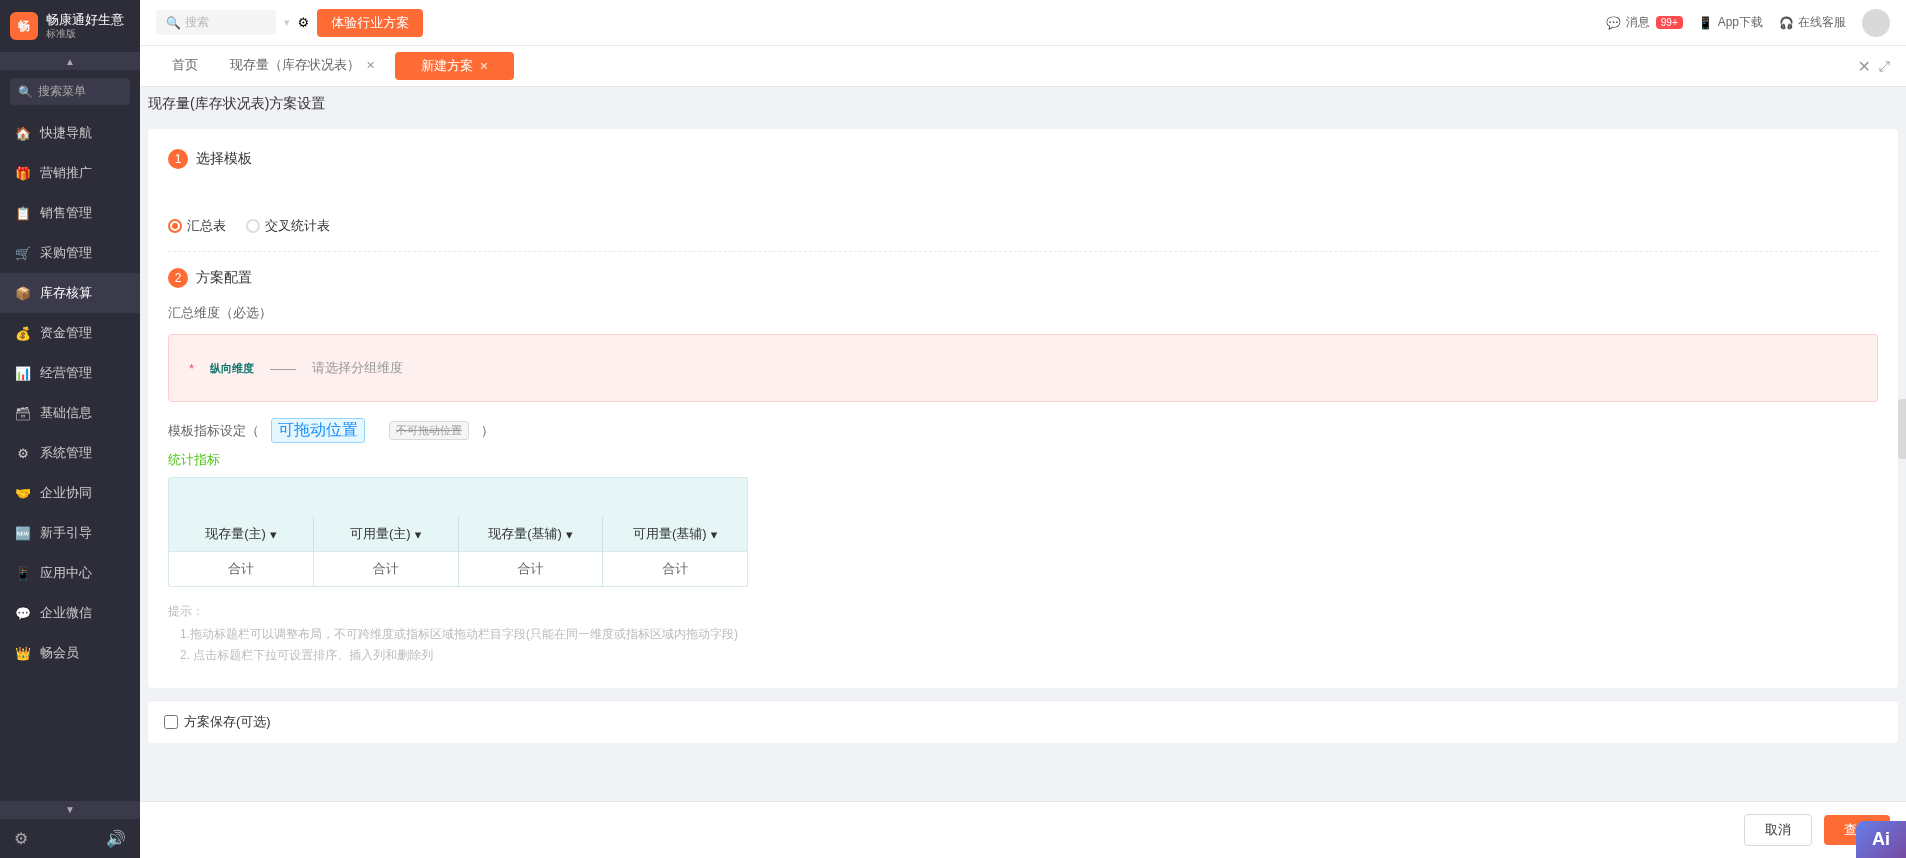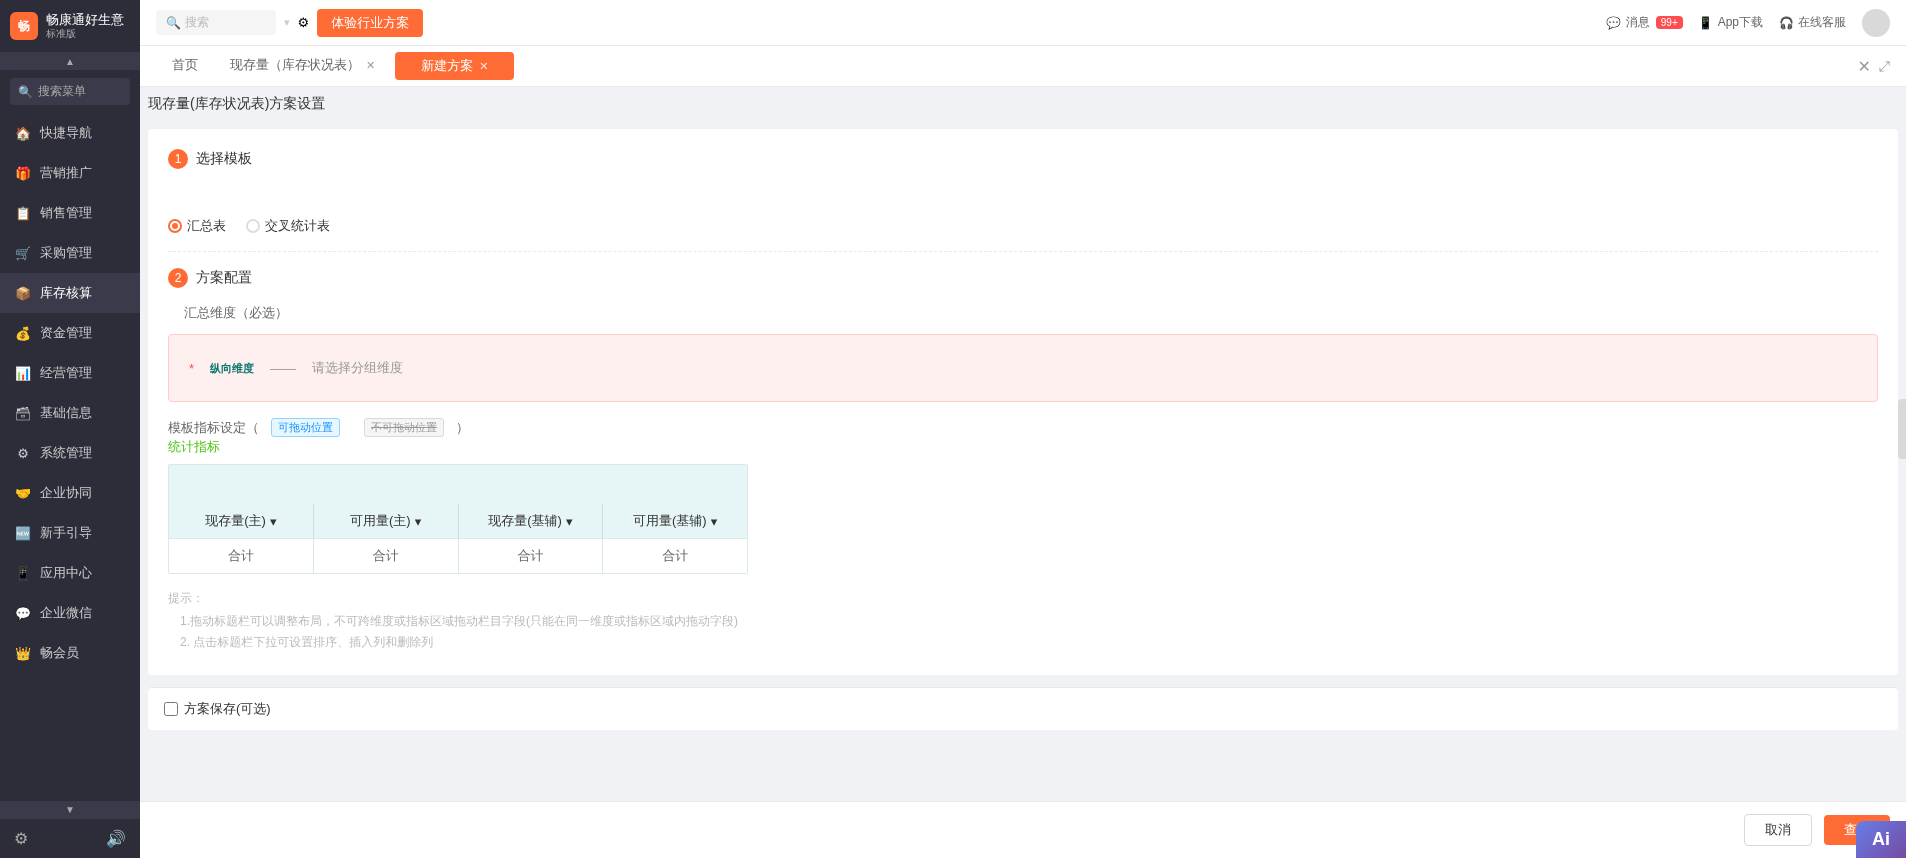--- a/index.html
+++ b/index.html
@@ -172,43 +172,43 @@
       display: flex; align-items: center; justify-content: center;
     }
     .radio-dot.checked { border-color: #ff6b35; }
     .radio-dot.checked::after {
       content: ''; width: 6px; height: 6px; background: #ff6b35; border-radius: 50%;
     }
 
     .divider { border: none; border-top: 1px dashed #e8e8e8; margin: 16px 0; }
 
     
-    .section-label { font-size: 13px; color: #666; margin-bottom: 12px; margin-left: 16px; }
+    .section-label { font-size: 13px; color: #666; margin-bottom: 12px; }
 
     .dimension-box {
       background: #fff0f0;
       border: 1px solid #ffccc7;
       border-radius: 4px;
       padding: 24px 20px;
       margin-bottom: 16px;
     }
     .dimension-row { display: flex; align-items: center; gap: 16px; }
     .dimension-required { color: #ff4d4f; font-size: 13px; }
     .dimension-name { color: #0f766e; font-size: 11px; font-weight: 700; }
     .dimension-dash { color: #999; }
     .dimension-placeholder { color: #999; font-size: 13px; cursor: pointer; }
 
     
     .metrics-label-row {
-      display: flex; align-items: center; gap: 12px; margin-bottom: 1px;
+      display: flex; align-items: center; gap: 12px; margin-bottom: 8px;
     }
     .metrics-label { font-size: 13px; color: #666; }
     .draggable-badge {
       background: #e6f7ff; color: #1890ff; border: 1px solid #91d5ff;
-      border-radius: 3px; padding: 1px 6px; font-size: 11px;
+      border-radius: 3px; padding: 1px 6px; font-size: 16px;
     }
     .non-draggable-badge {
       background: #f5f5f5; color: #999; border: 1px solid #d9d9d9;
       border-radius: 3px; padding: 1px 6px; font-size: 11px;
       text-decoration: line-through;
     }
 
     .metrics-section-title { color: #52c41a; font-size: 13px; margin-bottom: 8px; }
 
     

